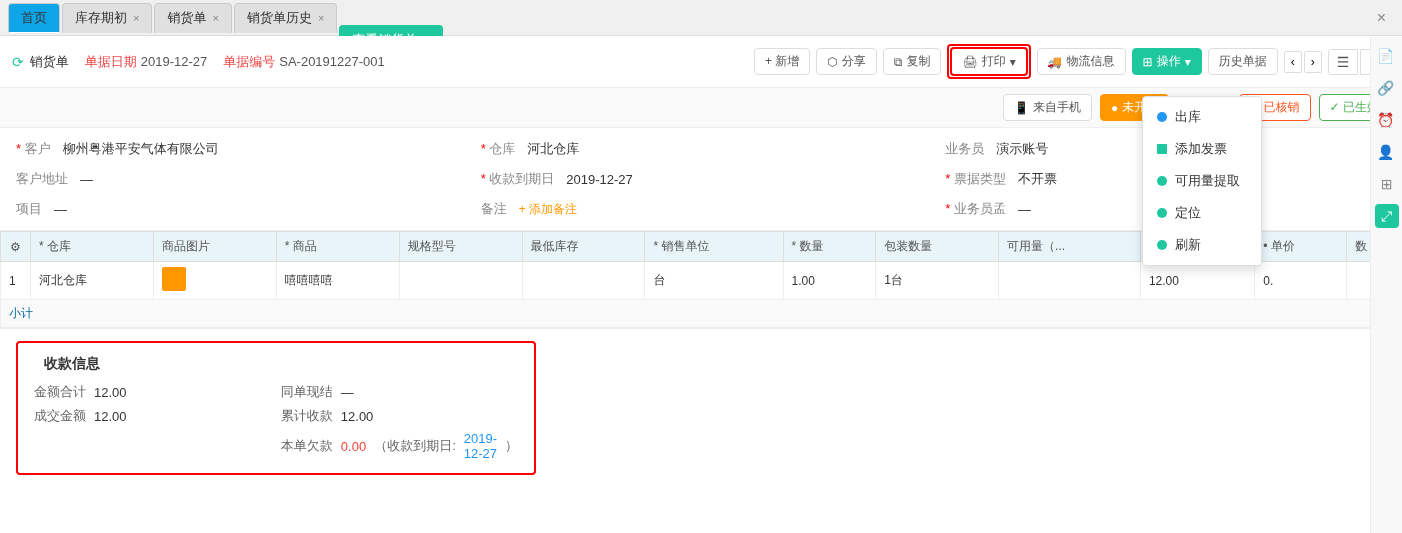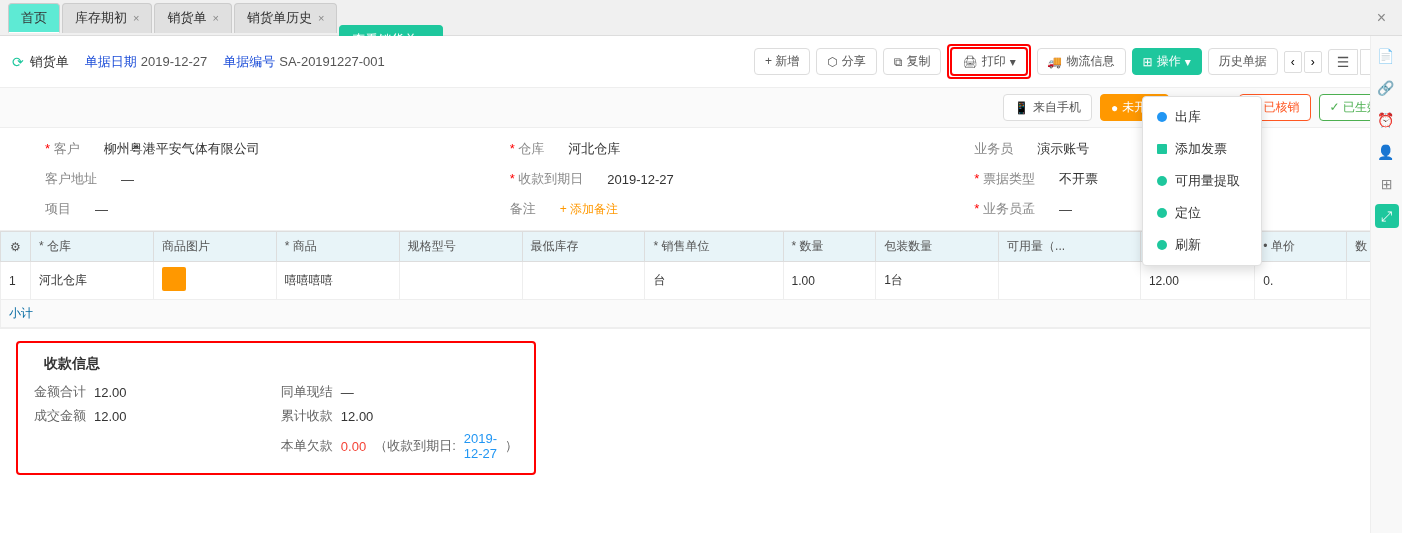--- a/index.html
+++ b/index.html
@@ -8,40 +8,40 @@
     
     .tab-bar {
       display: flex; align-items: center; background: #f0f0f0; border-bottom: 1px solid #ddd;
       padding: 0 8px; height: 36px; gap: 2px;
     }
     .tab {
       display: flex; align-items: center; padding: 6px 12px; background: #e0e0e0;
       border-radius: 4px 4px 0 0; cursor: pointer; font-size: 13px; gap: 6px;
       border: 1px solid #ccc; border-bottom: none; height: 30px;
     }
-    .tab.active { background: #5eead4; border-bottom: 1px solid #fff; margin-bottom: -1px; align-items: center; }
+    .tab.active { background: #0ea5e9; border-bottom: 1px solid #fff; margin-bottom: -1px; align-items: center; }
     .tab .close-x { font-size: 11px; color: #888; cursor: pointer; }
     .tab.highlight { background: #1ec79d; color: #fff; border-color: #1ec79d; margin-top: 44px; }
     .tab.highlight .close-x { color: #fff; }
     .tab-spacer { flex: 1; }
     .tab-close-btn { font-size: 16px; color: #888; cursor: pointer; padding: 4px 8px; }
 
     
     .main-content { background: #fff; min-height: calc(533px - 36px); position: relative; }
 
     
     .doc-header {
       display: flex; align-items: center; padding: 8px 12px; border-bottom: 1px solid #eee;
       gap: 16px; background: #fff;
     }
     .doc-title { display: flex; align-items: center; gap: 6px; font-weight: 500; color: #333; }
     .doc-title-icon { color: #1ec79d; font-size: 14px; }
     .doc-meta { display: flex; align-items: center; gap: 16px; font-size: 13px; color: #555; }
     .doc-meta span { display: flex; align-items: center; gap: 4px; }
-    .doc-meta .label { color: #1d4ed8; }
+    .doc-meta .label { color: #ef4444; }
 
     
     .toolbar {
       display: flex; align-items: center; gap: 6px; margin-left: auto;
     }
     .toolbar-btn {
       display: flex; align-items: center; gap: 4px; padding: 4px 10px;
       border: 1px solid #ddd; border-radius: 4px; background: #fff;
       cursor: pointer; font-size: 12px; color: #555; white-space: nowrap;
     }
@@ -65,21 +65,21 @@
     .sec-btn {
       display: flex; align-items: center; gap: 4px; padding: 4px 10px;
       border: 1px solid #ddd; border-radius: 4px; background: #fff;
       cursor: pointer; font-size: 12px; color: #555;
     }
     .sec-btn.green-outline { border-color: #1ec79d; color: #1ec79d; }
     .sec-btn.orange-solid { background: #ff9800; color: #fff; border-color: #ff9800; }
 
     
     .form-section { padding: 12px 16px; display: grid; grid-template-columns: 1fr 1fr 1fr; gap: 12px 24px; border-bottom: 1px solid #eee; }
-    .form-row { display: flex; align-items: center; gap: 24px; margin-left: 29px; }
+    .form-row { display: flex; align-items: center; gap: 12px; }
     .form-label { color: #888; white-space: nowrap; font-size: 13px; }
     .form-label.required::before { content: '* '; color: red; }
     .form-value { color: #333; font-size: 13px; }
 
     
     .table-container { overflow-x: auto; border-bottom: 1px solid #eee; }
     table { width: 100%; border-collapse: collapse; font-size: 12px; }
     thead tr { background: #e8f4f8; }
     th { padding: 6px 8px; text-align: left; border: 1px solid #ddd; font-weight: 500; color: #555; white-space: nowrap; }
     td { padding: 5px 8px; border: 1px solid #eee; color: #333; white-space: nowrap; }

